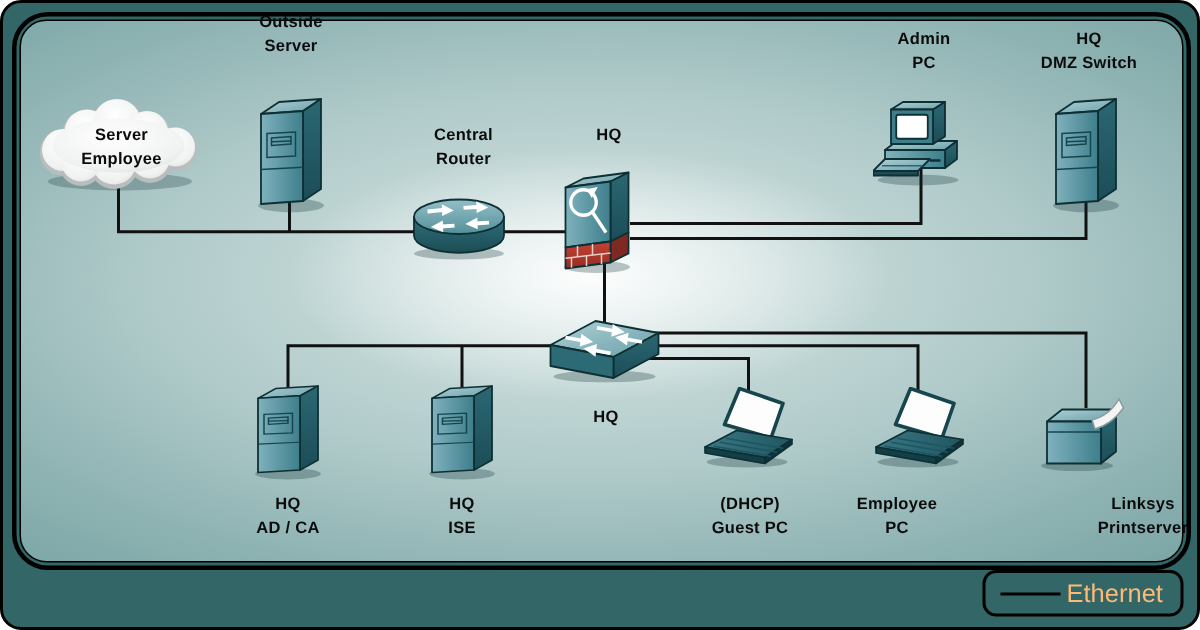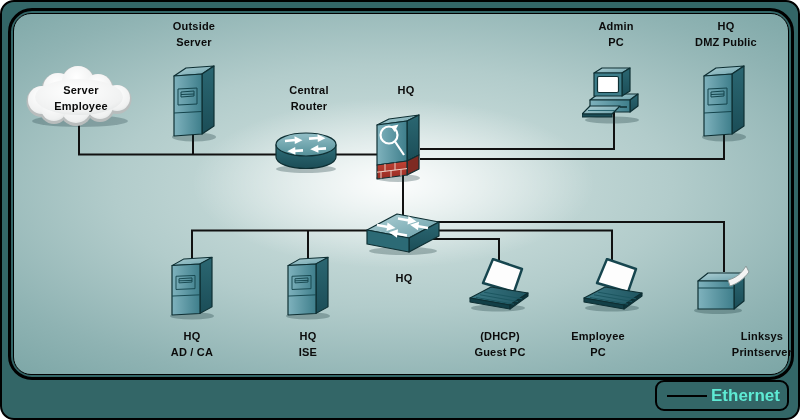--- a/index.html
+++ b/index.html
@@ -13,21 +13,21 @@
       radial-gradient(ellipse 75% 70% at 49% 48%, #d7e6e4 0%, #b2cccb 48%, #8fb3b3 80%, #7ca6a6 100%);}
   .wires{position:absolute;left:0;top:0;width:800px;height:420px;}
   .node{position:absolute;}
   .lbl{position:absolute;transform:translateX(-50%);width:130px;text-align:center;
     font-size:11px;font-weight:bold;color:#0b0b0b;line-height:16px;letter-spacing:.2px;}
   .lbl span{display:block;}
   .legend{position:absolute;right:9px;bottom:7px;width:134px;height:31px;
     box-sizing:border-box;border:2px solid #000;border-radius:9px;background:#336667;
     display:flex;align-items:center;}
   .legend-line{display:inline-block;width:40px;height:2px;background:#000;margin-left:10px;}
-  .legend-text{color:#5eead4;font-size:17px;font-weight:bold;margin-left:4px;white-space:nowrap;}
+  .legend-text{color:#fdba74;font-size:17px;font-weight:normal;margin-left:4px;white-space:nowrap;}
 </style>
 </head>
 <body>
 
 <div class="window">
 
   <svg width="0" height="0" style="position:absolute" aria-hidden="true">
     <defs>
       <linearGradient id="gSrvFront" x1="0" y1="0" x2="1" y2="0">
         <stop offset="0" stop-color="#7fb2bd"></stop>
@@ -287,38 +287,38 @@
   <div class="node" style="left:690px;top:262px;width:58px;height:50px">
     <svg width="58" height="50" viewBox="0 0 58 50">
         <use href="#ic-printer"></use>
       </svg>
   </div>
 
   <div class="lbl" style="left:79px;top:80px">
     <span>Server</span>
       <span>Employee</span>
   </div>
-  <div class="lbl" style="left:192px;top:16px">
+  <div class="lbl" style="left:192px;top:5px">
     <span>Outside</span>
       <span>Server</span>
   </div>
   <div class="lbl" style="left:307px;top:80px">
     <span>Central</span>
       <span>Router</span>
   </div>
   <div class="lbl" style="left:404px;top:80px">
     <span>HQ</span>
   </div>
   <div class="lbl" style="left:614px;top:16px">
     <span>Admin</span>
       <span>PC</span>
   </div>
   <div class="lbl" style="left:724px;top:16px">
     <span>HQ</span>
-      <span>DMZ Public</span>
+      <span>DMZ Switch</span>
   </div>
   <div class="lbl" style="left:402px;top:268px">
     <span>HQ</span>
   </div>
   <div class="lbl" style="left:190px;top:326px">
     <span>HQ</span>
       <span>AD / CA</span>
   </div>
   <div class="lbl" style="left:306px;top:326px">
     <span>HQ</span>

